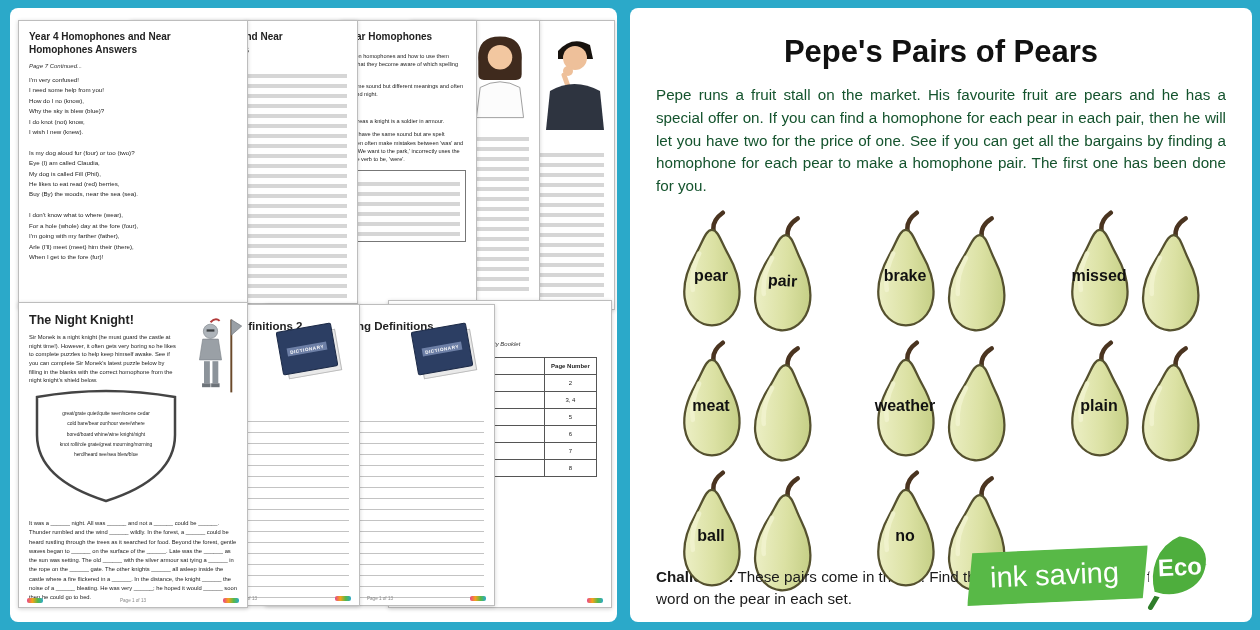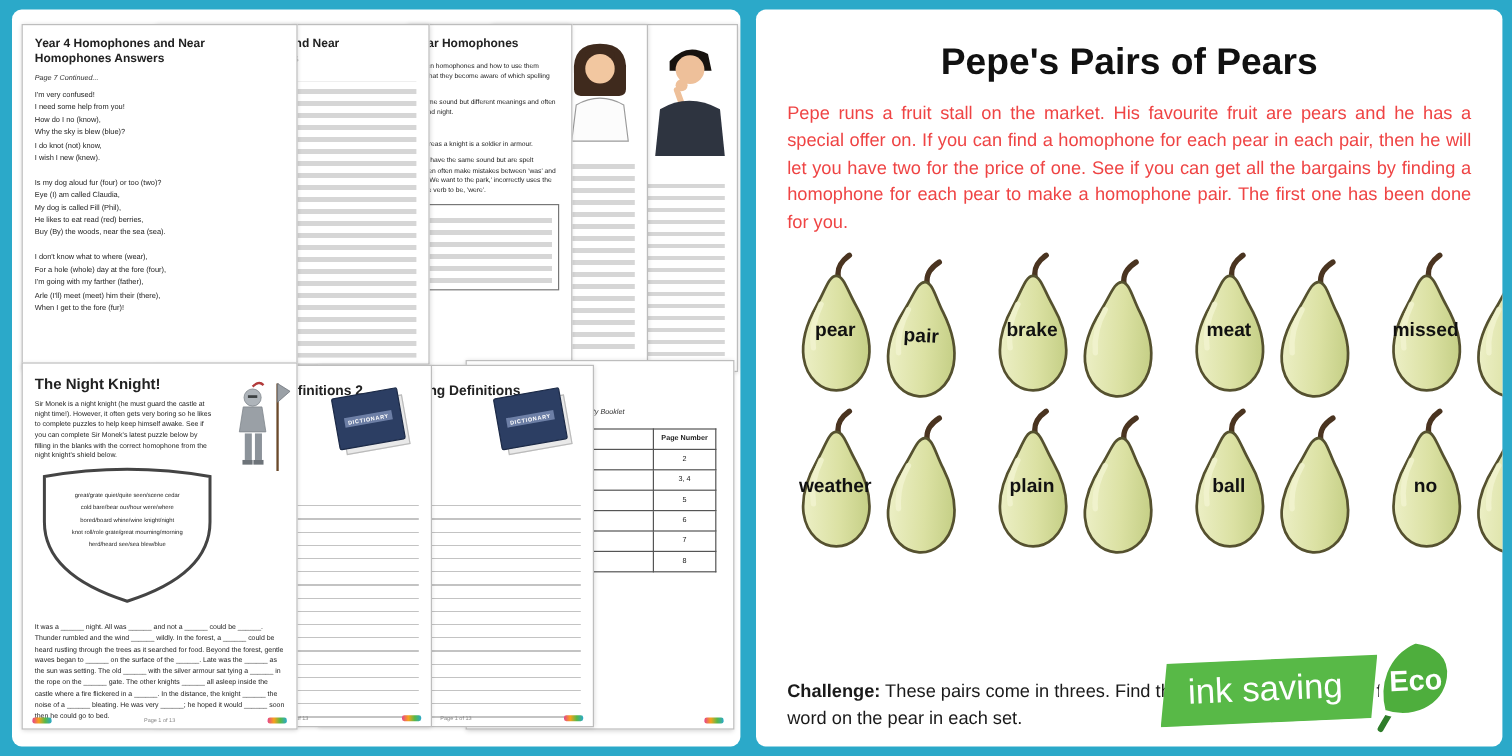--- a/index.html
+++ b/index.html
@@ -69,23 +69,23 @@
   .mini-table td:last-child { text-align:center; width:52px; }
 
   .page-footer { position:absolute; left:8px; right:8px; bottom:4px; display:flex;
                  justify-content:space-between; align-items:center; }
   .pf-text { font-size:4.6px; color:#888; }
   .twinkl-logo { width:16px; height:5px; border-radius:2px;
                  background:linear-gradient(90deg,#e6458b,#f7a11b,#57b947,#2ba9c9); }
 
   
   .ws-title { text-align:center; font-size:31px; font-weight:bold; color:#111; margin-top:26px; }
-  .ws-intro { margin:14px 26px 0; font-size:15.2px; line-height:1.5; color:#ef4444; text-align:justify; }
-
-  .pear-grid { margin:12px 20px 0; display:grid; grid-template-columns:repeat(4,1fr);
+  .ws-intro { margin:14px 26px 0; font-size:15.2px; line-height:1.5; color:#14532d; text-align:justify; }
+
+  .pear-grid { margin:12px 20px 0; display:grid; grid-template-columns:repeat(3,1fr);
                row-gap:4px; justify-items:center; }
   .pair { position:relative; height:126px; display:flex; align-items:flex-start; }
   .pear { position:relative; width:92px; height:118px; }
   .pear svg { width:100%; height:100%; display:block; }
   .pear-right { margin-left:-20px; z-index:0; transform:translateY(5px) rotate(3deg); }
   .pear-left  { z-index:1; }
   .pear-word { position:absolute; left:50%; top:56%; transform:translate(-50%,-50%);
                font-weight:bold; font-size:16px; color:#111; white-space:nowrap; }
 
   .challenge { position:absolute; left:26px; right:26px; bottom:12px; font-size:15.2px;
@@ -344,36 +344,36 @@
             </svg>
           <span class="pear-word"></span>
         </div>
       </div>
 
       <div class="pair">
         <div class="pear pear-left">
           <svg viewBox="0 0 100 130">
               <use href="#pearShape"></use>
             </svg>
+          <span class="pear-word">missed</span>
+        </div>
+        <div class="pear pear-right">
+          <svg viewBox="0 0 100 130">
+              <use href="#pearShape"></use>
+            </svg>
+          <span class="pear-word"></span>
+        </div>
+      </div>
+
+      <div class="pair">
+        <div class="pear pear-left">
+          <svg viewBox="0 0 100 130">
+              <use href="#pearShape"></use>
+            </svg>
           <span class="pear-word">meat</span>
-        </div>
-        <div class="pear pear-right">
-          <svg viewBox="0 0 100 130">
-              <use href="#pearShape"></use>
-            </svg>
-          <span class="pear-word"></span>
-        </div>
-      </div>
-
-      <div class="pair">
-        <div class="pear pear-left">
-          <svg viewBox="0 0 100 130">
-              <use href="#pearShape"></use>
-            </svg>
-          <span class="pear-word">missed</span>
         </div>
         <div class="pear pear-right">
           <svg viewBox="0 0 100 130">
               <use href="#pearShape"></use>
             </svg>
           <span class="pear-word"></span>
         </div>
       </div>
 
       <div class="pair">

